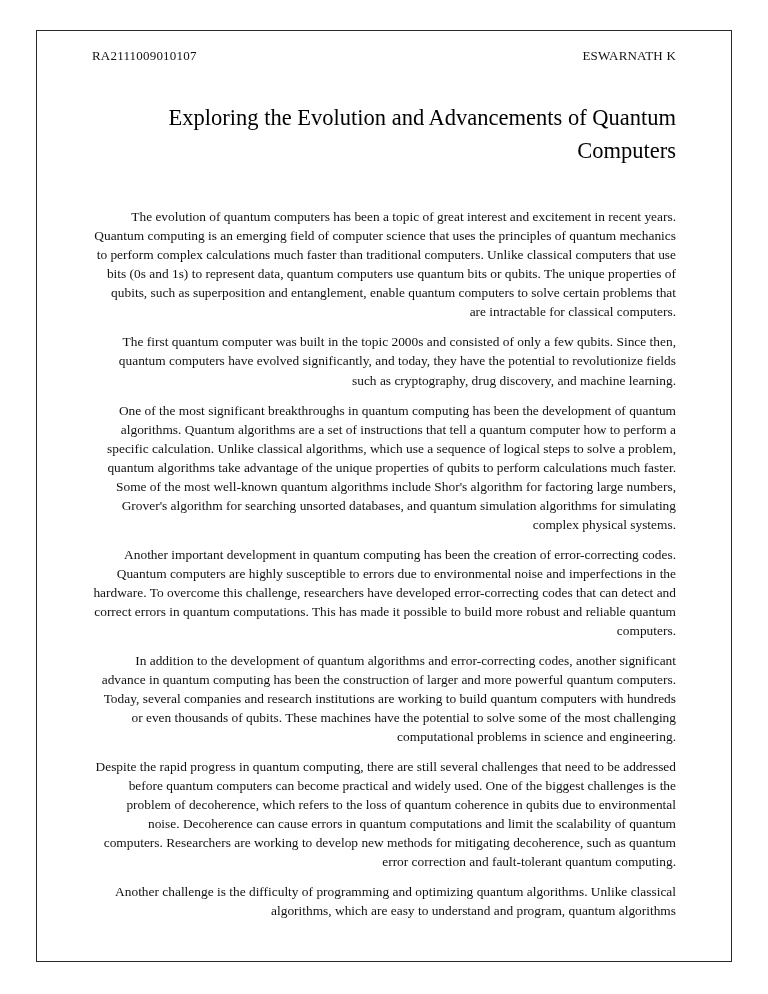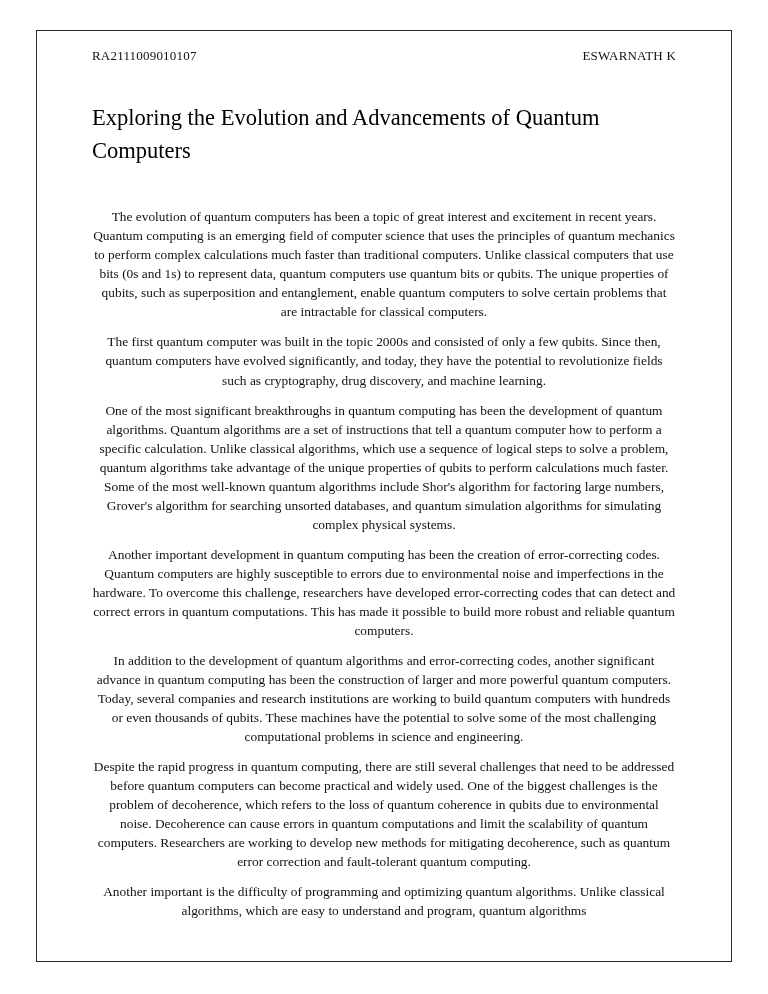--- a/index.html
+++ b/index.html
@@ -39,37 +39,37 @@
     display: flex;
     justify-content: space-between;
     align-items: baseline;
     font-size: 13px;
     color: #111111;
     letter-spacing: 0.2px;
   }
 
   .doc-title {
     margin-top: 38px;
-    text-align: left;
+    text-align: right;
     font-size: 22.5px;
     line-height: 1.45;
     font-weight: 400;
     color: #000000;
   }
 
   .doc-body {
     margin-top: 40px;
   }
 
   .doc-body p {
     font-size: 13.4px;
     line-height: 1.42;
     color: #111111;
     margin-bottom: 11px;
-    text-align: center;
+    text-align: right;
   }
 </style>
 </head>
 <body>
 
 <div class="canvas">
   <div class="page-border"></div>
 
   <div class="page-inner">
     <div class="doc-header">
@@ -79,16 +79,16 @@
 
     <h1 class="doc-title">Exploring the Evolution and Advancements of Quantum Computers</h1>
 
     <div class="doc-body">
         <p>The evolution of quantum computers has been a topic of great interest and excitement in recent years. Quantum computing is an emerging field of computer science that uses the principles of quantum mechanics to perform complex calculations much faster than traditional computers. Unlike classical computers that use bits (0s and 1s) to represent data, quantum computers use quantum bits or qubits. The unique properties of qubits, such as superposition and entanglement, enable quantum computers to solve certain problems that are intractable for classical computers.</p>
         <p>The first quantum computer was built in the topic 2000s and consisted of only a few qubits. Since then, quantum computers have evolved significantly, and today, they have the potential to revolutionize fields such as cryptography, drug discovery, and machine learning.</p>
         <p>One of the most significant breakthroughs in quantum computing has been the development of quantum algorithms. Quantum algorithms are a set of instructions that tell a quantum computer how to perform a specific calculation. Unlike classical algorithms, which use a sequence of logical steps to solve a problem, quantum algorithms take advantage of the unique properties of qubits to perform calculations much faster. Some of the most well-known quantum algorithms include Shor's algorithm for factoring large numbers, Grover's algorithm for searching unsorted databases, and quantum simulation algorithms for simulating complex physical systems.</p>
         <p>Another important development in quantum computing has been the creation of error-correcting codes. Quantum computers are highly susceptible to errors due to environmental noise and imperfections in the hardware. To overcome this challenge, researchers have developed error-correcting codes that can detect and correct errors in quantum computations. This has made it possible to build more robust and reliable quantum computers.</p>
         <p>In addition to the development of quantum algorithms and error-correcting codes, another significant advance in quantum computing has been the construction of larger and more powerful quantum computers. Today, several companies and research institutions are working to build quantum computers with hundreds or even thousands of qubits. These machines have the potential to solve some of the most challenging computational problems in science and engineering.</p>
         <p>Despite the rapid progress in quantum computing, there are still several challenges that need to be addressed before quantum computers can become practical and widely used. One of the biggest challenges is the problem of decoherence, which refers to the loss of quantum coherence in qubits due to environmental noise. Decoherence can cause errors in quantum computations and limit the scalability of quantum computers. Researchers are working to develop new methods for mitigating decoherence, such as quantum error correction and fault-tolerant quantum computing.</p>
-        <p>Another important is the difficulty of programming and optimizing quantum algorithms. Unlike classical algorithms, which are easy to understand and program, quantum algorithms</p>
+        <p>Another challenge is the difficulty of programming and optimizing quantum algorithms. Unlike classical algorithms, which are easy to understand and program, quantum algorithms</p>
       </div>
   </div>
 </div>
 
 </body></html>

